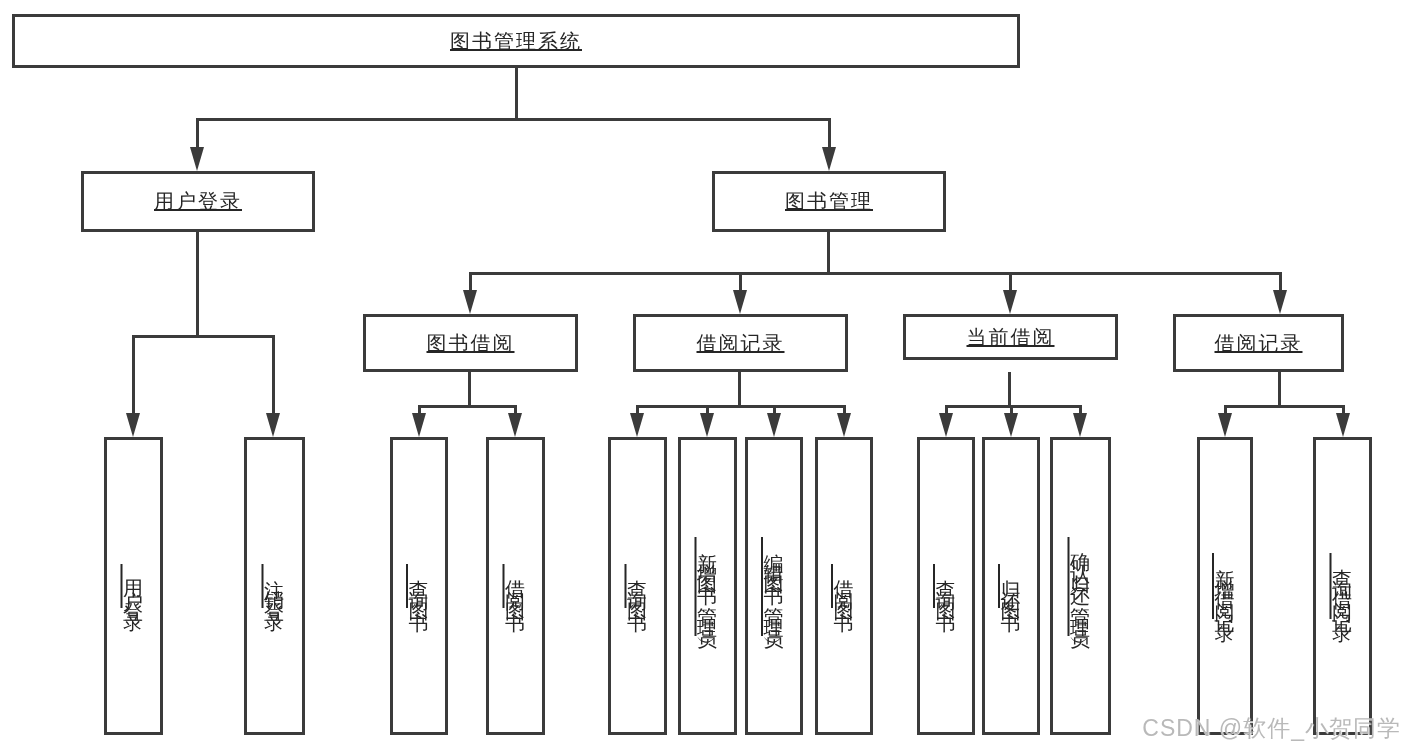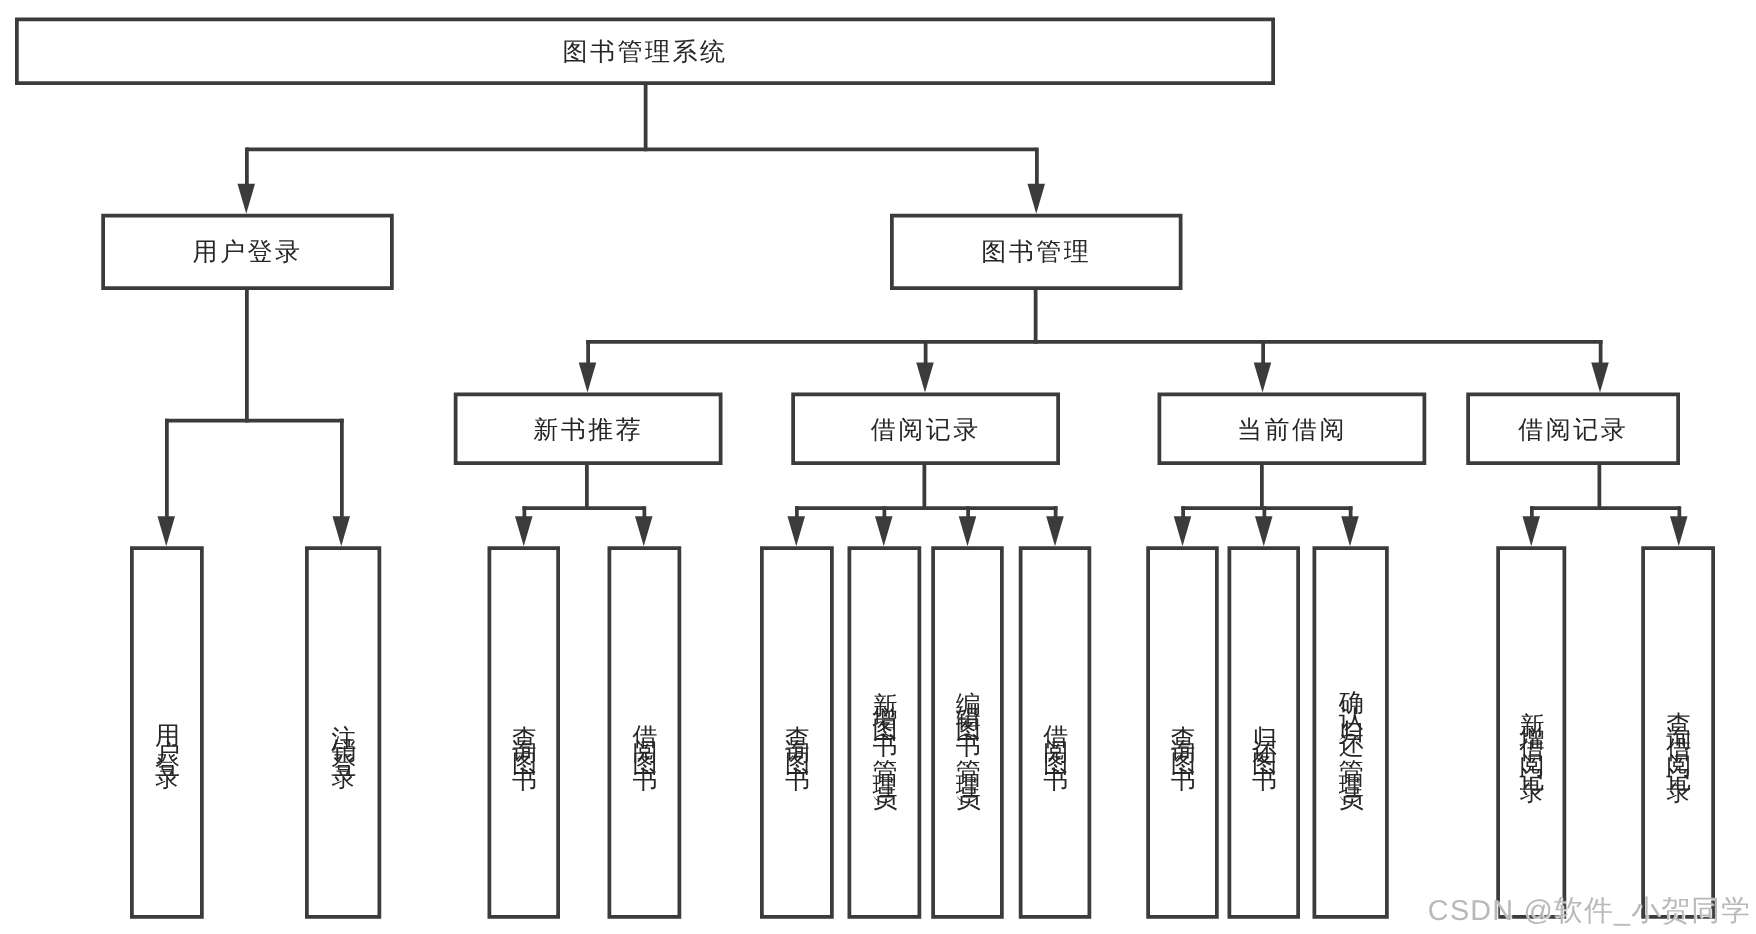--- a/index.html
+++ b/index.html
@@ -24,20 +24,21 @@
     position: absolute;
     border: 3px solid var(--line);
     background: var(--background);
     display: flex;
     align-items: center;
     justify-content: center;
     color: var(--text);
     font-size: 20px;
     letter-spacing: 2px;
     white-space: nowrap;
+    text-decoration: underline;
   }
   .leaf .vtext {
     writing-mode: vertical-rl;
     text-orientation: mixed;
     letter-spacing: 11px;
     line-height: 1;
     font-size: 20px;
   }
   .vline { position: absolute; width: 3px; background: var(--line); }
   .hline { position: absolute; height: 3px; background: var(--line); }
@@ -69,26 +70,26 @@
   </div>
 
   <div class="box" style="left:81px;top:171px;width:234px;height:61px">
     <span>用户登录</span>
   </div>
   <div class="box" style="left:712px;top:171px;width:234px;height:61px">
     <span>图书管理</span>
   </div>
 
   <div class="box" style="left:363px;top:314px;width:215px;height:58px">
-    <span>新书推荐</span>
+    <span>图书借阅</span>
   </div>
   <div class="box" style="left:633px;top:314px;width:215px;height:58px">
     <span>借阅记录</span>
   </div>
-  <div class="box" style="left:926px;top:314px;width:215px;height:58px">
+  <div class="box" style="left:903px;top:314px;width:215px;height:46px">
     <span>当前借阅</span>
   </div>
   <div class="box" style="left:1173px;top:314px;width:171px;height:58px">
     <span>借阅记录</span>
   </div>
 
   <div class="box leaf" style="left:104px;top:437px;width:59px;height:298px">
     <span class="vtext">用户登录</span>
   </div>
   <div class="box leaf" style="left:244px;top:437px;width:61px;height:298px">

